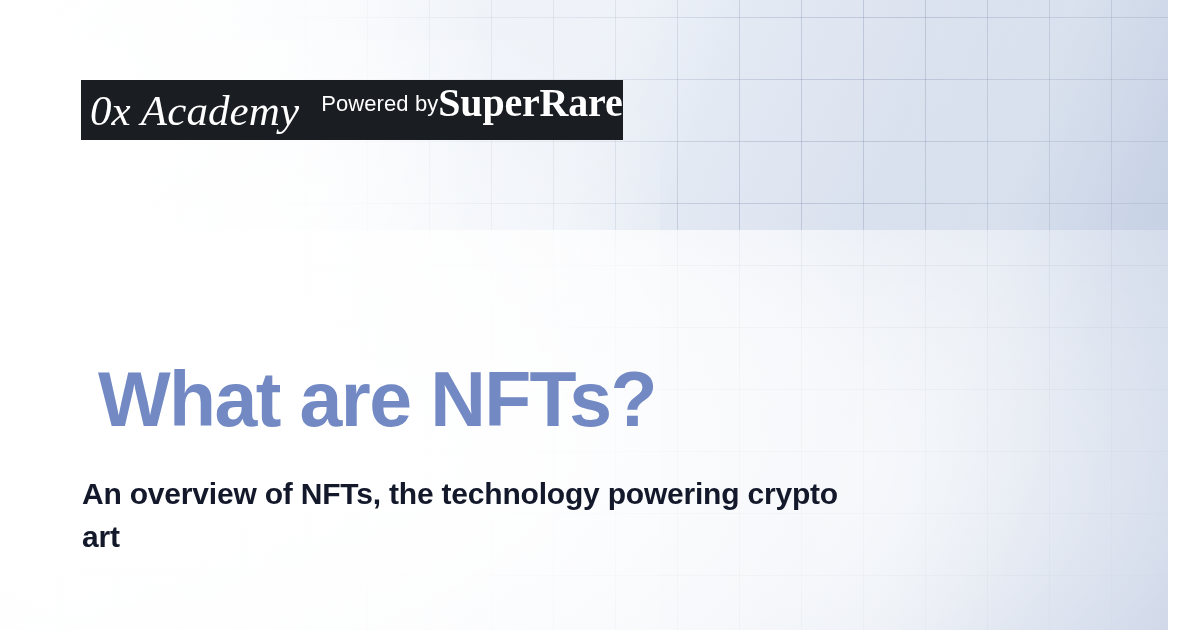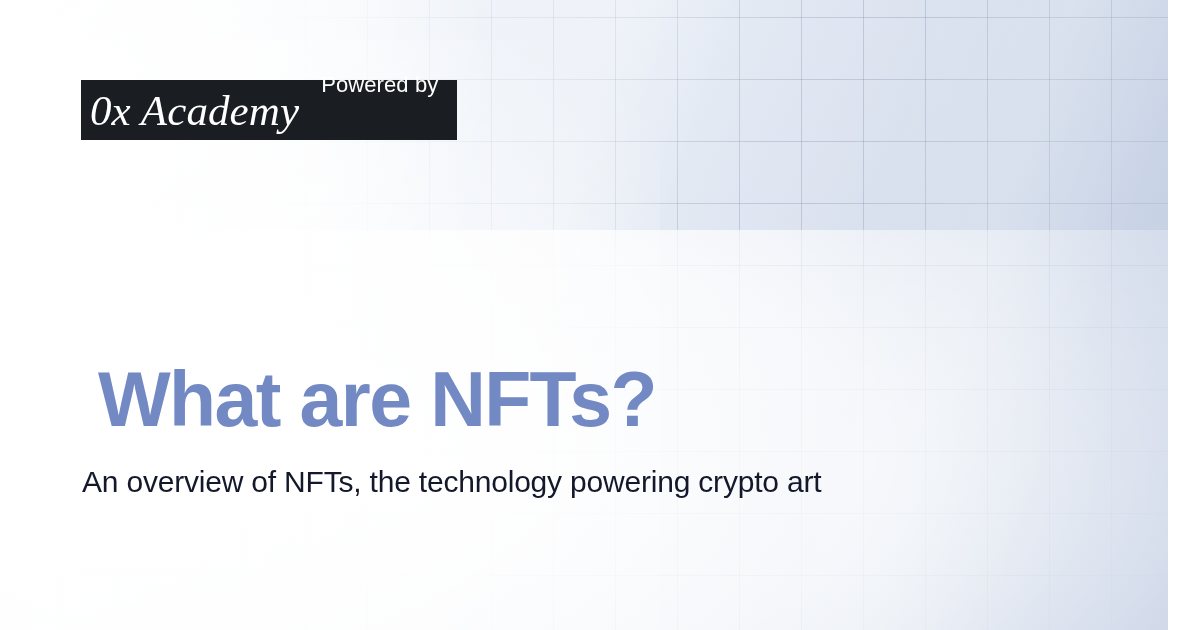--- a/index.html
+++ b/index.html
@@ -144,23 +144,23 @@
     font-size: 43px;
     line-height: 1;
     color: #ffffff;
     letter-spacing: 0.1px;
     padding-right: 22px;
     white-space: nowrap;
   }
 
   .logo-powered {
     display: flex;
-    flex-direction: column;
+    flex-direction: row;
     align-items: center;
-    padding-right: 19px;
+    padding-right: 1px;
     position: relative;
     top: -7px;
   }
 
   .logo-powered-label {
     font-family: "Liberation Sans", sans-serif;
     font-size: 22px;
     line-height: 23px;
     font-weight: 400;
     color: #ffffff;
@@ -188,25 +188,25 @@
     font-size: 77px;
     line-height: 86px;
     letter-spacing: -1.6px;
     color: #7289c4;
     white-space: nowrap;
   }
 
   .subtitle {
     position: absolute;
     left: 82px;
-    top: 460px;
+    top: 472px;
     width: 790px;
     margin: 0;
     font-family: "Liberation Sans", sans-serif;
-    font-weight: 400;
+    font-weight: 700;
     font-size: 30px;
     line-height: 43px;
     letter-spacing: -0.2px;
     color: #13182a;
   }
 </style>
 </head>
 <body>
 
 <div class="card">
@@ -217,20 +217,21 @@
   <div class="bg-glow-left"></div>
   <div class="bg-glow-bottom"></div>
   <div class="bg-sheen"></div>
 
   <div class="content">
 
     <div class="logo-lockup">
       <div class="logo-academy">0x Academy</div>
       <div class="logo-powered">
         <div class="logo-powered-label">Powered by</div>
+        <div class="logo-superrare">SuperRare</div>
       </div>
     </div>
 
     <h1 class="headline">What are NFTs?</h1>
 
     <p class="subtitle">An overview of NFTs, the technology powering crypto art</p>
 
   </div>
 </div>
 

